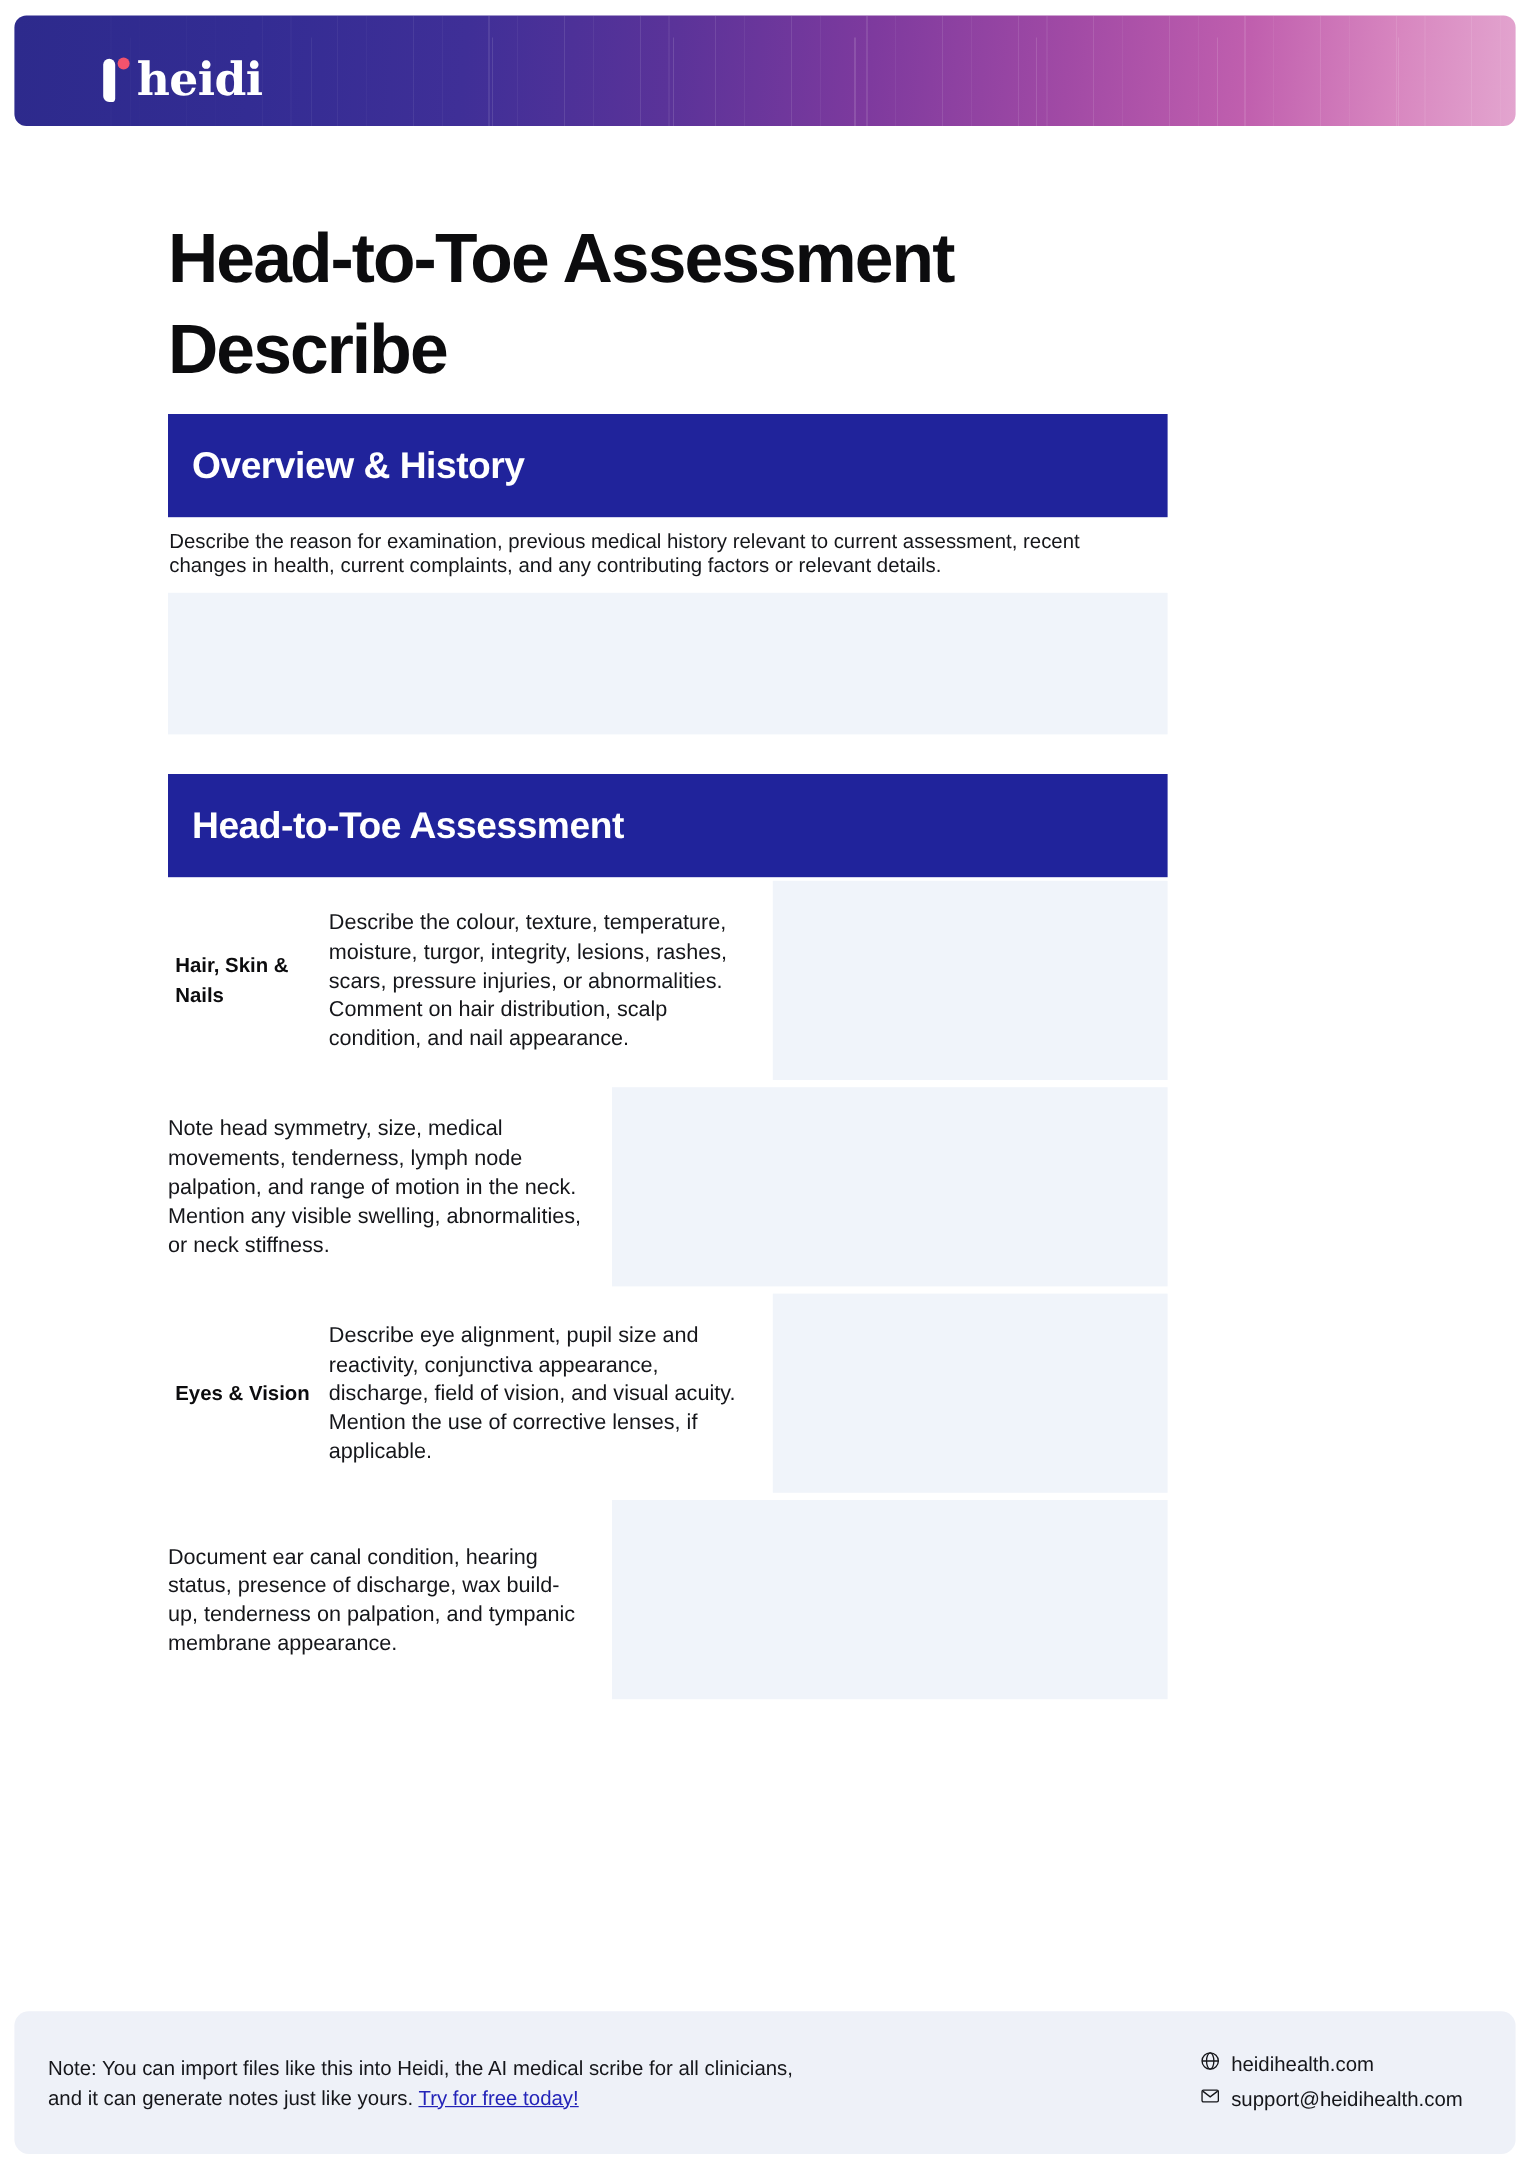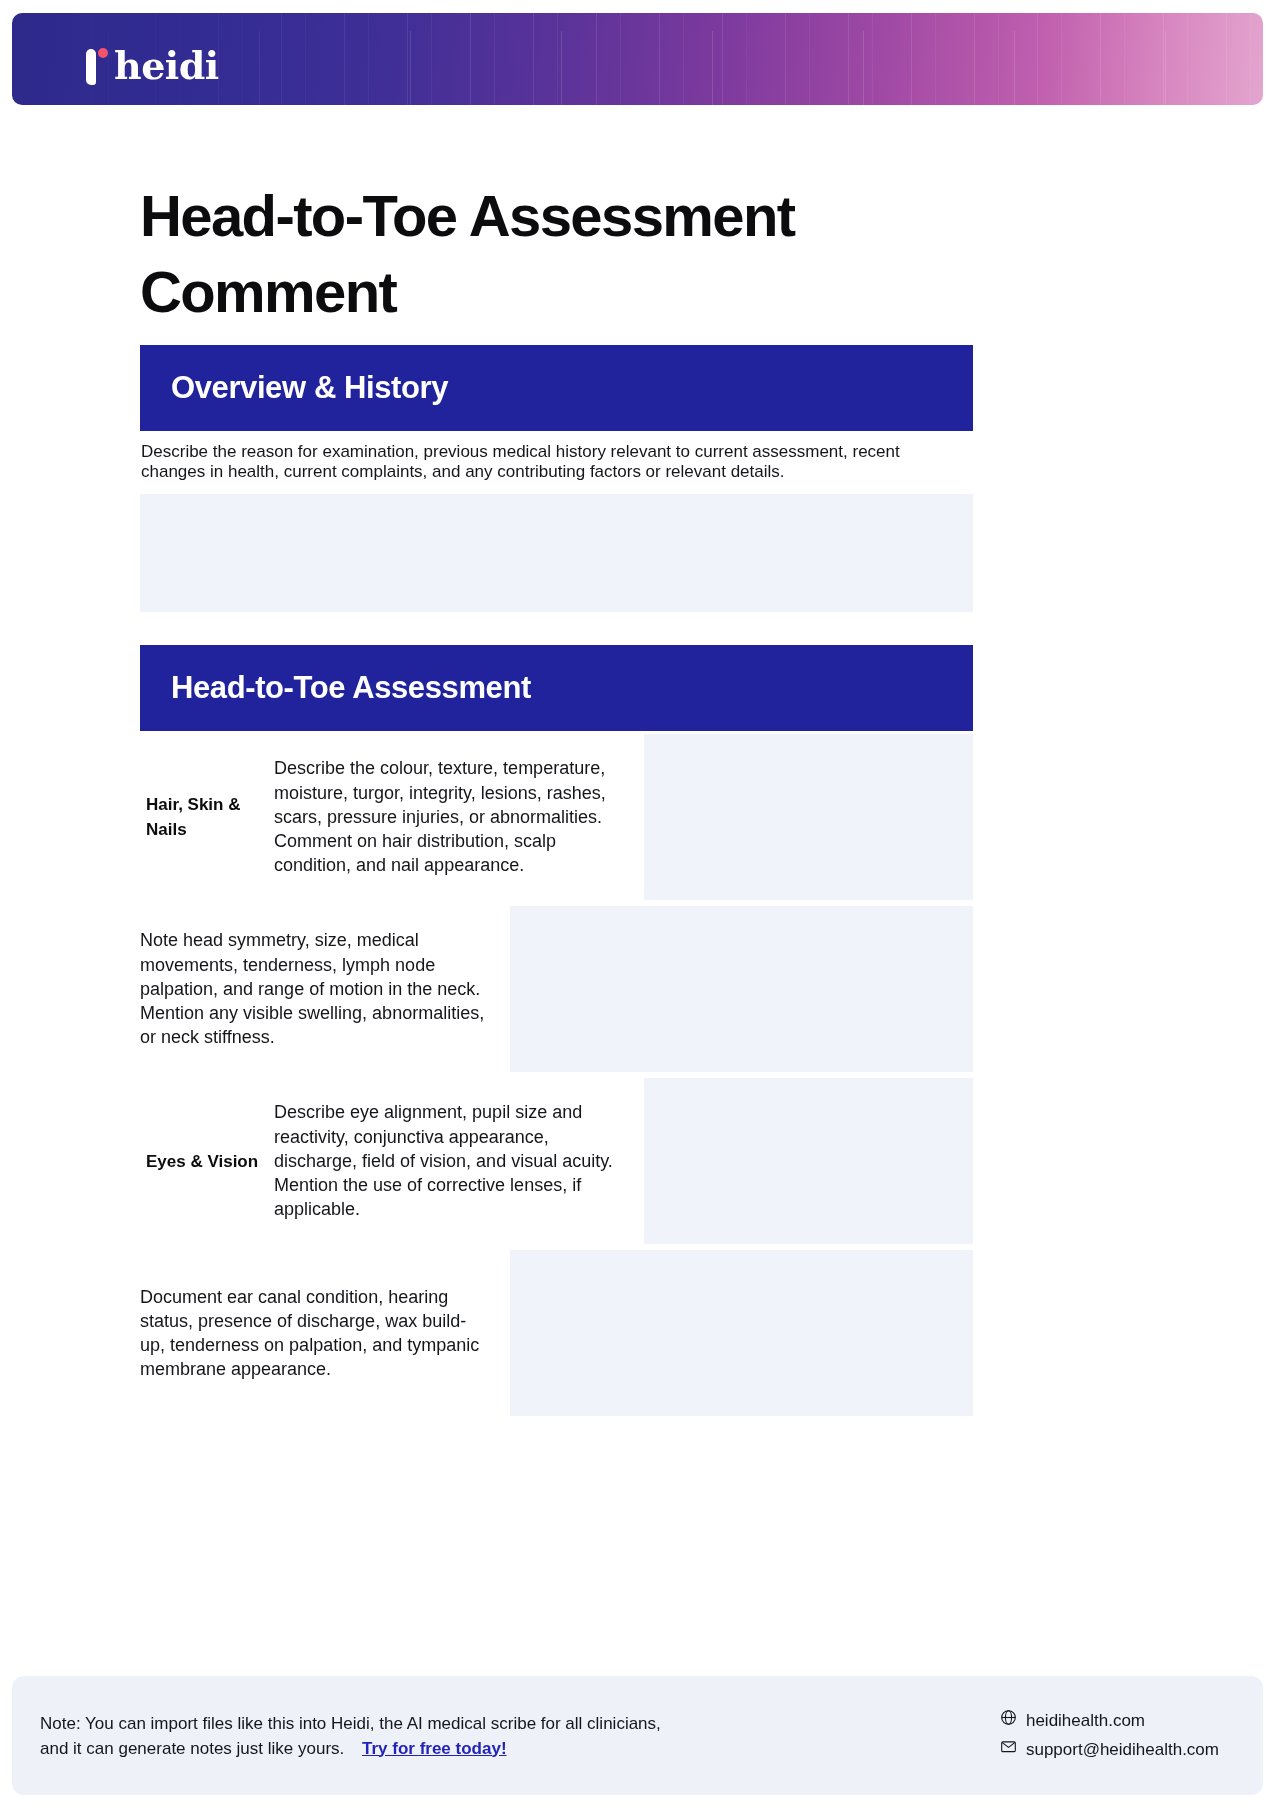--- a/index.html
+++ b/index.html
@@ -125,21 +125,21 @@
 
   
   .section-bar {
     position: absolute;
     left: 140px;
     width: 833px;
     height: 86px;
     background: #20239b;
     display: flex;
     align-items: center;
-    padding-left: 31px;
+    padding-left: 20px;
   }
   .section-bar .section-title {
     color: #ffffff;
     font-size: 31px;
     font-weight: 700;
     letter-spacing: -0.4px;
   }
   #bar-overview { top: 345px; }
   #bar-assessment { top: 645px; }
 
@@ -219,23 +219,22 @@
     padding: 0 34px 0 28px;
   }
   .footer-note {
     font-size: 17px;
     line-height: 25px;
     color: #15161a;
     max-width: 640px;
   }
   .footer-link {
     color: #2323b8;
-    font-weight: 700;
+    font-weight: 400;
     text-decoration: underline;
-    margin-left: 13px;
   }
   .footer-contact {
     display: flex;
     flex-direction: column;
     gap: 5px;
     padding-right: 10px;
   }
   .contact-line {
     display: flex;
     align-items: flex-start;
@@ -257,21 +256,21 @@
     <div class="banner-stripes b2"></div>
     <div class="logo">
       <span class="logo-mark">
         <span class="stem"></span>
         <span class="dot"></span>
       </span>
       <span class="logo-text">heidi</span>
     </div>
   </div>
 
-  <h1 class="doc-title">Head-to-Toe Assessment Comment</h1>
+  <h1 class="doc-title">Head-to-Toe Assessment Describe</h1>
 
   <div class="section-bar" id="bar-overview">
     <span class="section-title">Overview &amp; History</span>
   </div>
   <p class="overview-desc">Describe the reason for examination, previous medical history relevant to current assessment, recent changes in health, current complaints, and any contributing factors or relevant details.</p>
   <div class="overview-answer"></div>
 
   <div class="section-bar" id="bar-assessment">
     <span class="section-title">Head-to-Toe Assessment</span>
   </div>

